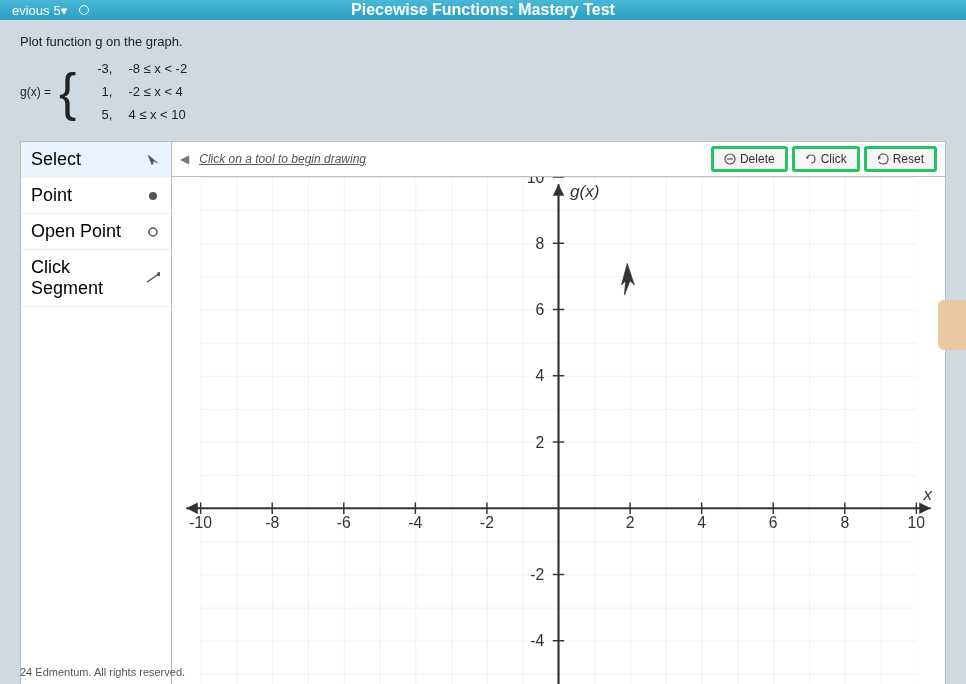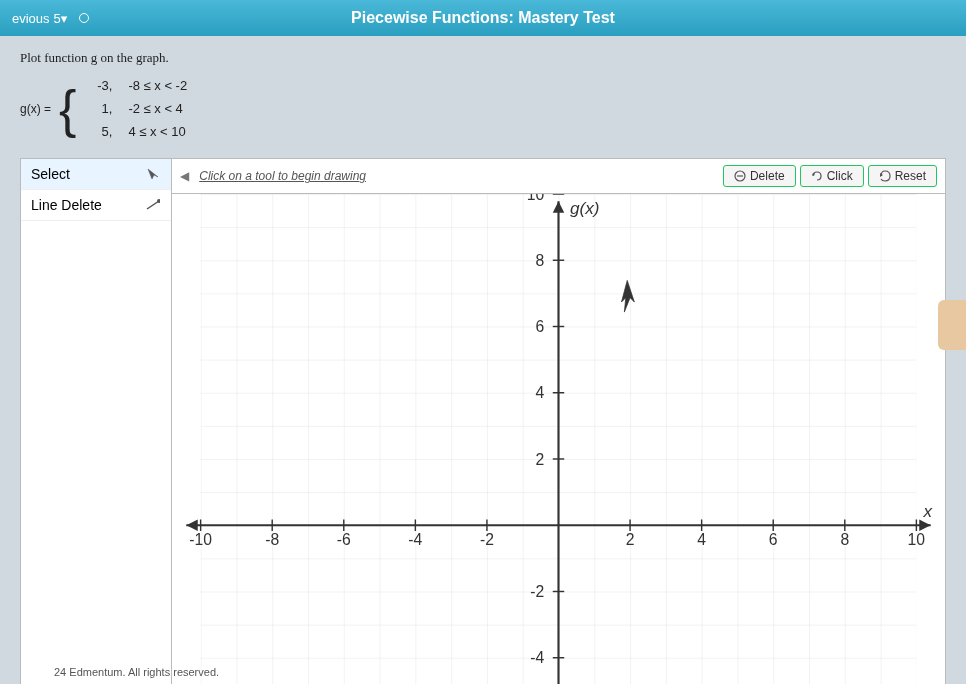--- a/index.html
+++ b/index.html
@@ -8,21 +8,21 @@
       height: 684px;
       overflow: hidden;
       font-family: Arial, sans-serif;
       background: #d0d8e0;
       position: relative;
     }
 
     
     .top-bar {
       width: 100%;
-      height: 36px;
+      height: 20px;
       background: linear-gradient(to bottom, #4ab8d8, #2a9fc0);
       display: flex;
       align-items: center;
       padding: 0 12px;
       position: relative;
     }
     .top-bar-prev {
       color: #fff;
       font-size: 13px;
       display: flex;
@@ -42,21 +42,20 @@
     
     .main-content {
       padding: 14px 20px 10px 20px;
       position: relative;
     }
 
     .problem-title {
       font-size: 13px;
       color: #222;
       margin-bottom: 10px;
-      font-family: Liberation Serif, serif;
     }
 
     .function-def {
       font-size: 14px;
       color: #222;
       margin-bottom: 16px;
       display: flex;
       align-items: center;
       gap: 8px;
     }
@@ -109,21 +108,21 @@
       display: flex;
       justify-content: space-between;
       align-items: center;
     }
 
     .tool-item {
       display: flex;
       align-items: center;
       justify-content: space-between;
       padding: 7px 10px;
-      font-size: 14px;
+      font-size: 18px;
       border-bottom: 1px solid #eee;
       cursor: pointer;
       background: #fff;
     }
 
     .tool-item.active {
       background: #e8f4ff;
     }
 
     .tool-icon {
@@ -162,21 +161,21 @@
       padding-left: 6px;
       text-decoration: underline;
     }
 
     .toolbar-btn {
       display: flex;
       align-items: center;
       gap: 4px;
       padding: 3px 10px;
       font-size: 12px;
-      border: 1px solid #22c55e;
+      border: 3px solid #22c55e;
       border-radius: 3px;
       background: #f5f5f5;
       cursor: pointer;
       color: #333;
     }
 
     
     .graph-area {
       background: #fff;
       border: 1px solid #bbb;
@@ -192,21 +191,20 @@
       height: 100%;
     }
 
     
     .footer {
       position: absolute;
       bottom: 6px;
       left: 20px;
       font-size: 11px;
       color: #555;
-      padding-left: 34px;
     }
   </style>
 </head>
 <body>
 
 <div class="top-bar">
   <div class="top-bar-prev">
     <span>evious</span>
     <span>
       <span>5</span>▾
@@ -245,24 +243,40 @@
 
       <div class="tool-item active">
         <span>Select</span>
         <span class="tool-icon">
           <svg width="14" height="14" viewBox="0 0 14 14">
             <path d="M2,2 L6,12 L8,8 L12,10 Z" fill="#555" stroke="#555" stroke-width="0.5"></path>
           </svg>
         </span>
       </div>
 
-
-
       <div class="tool-item">
-        <span>Line Delete</span>
+        <span>Point</span>
+        <span class="tool-icon">
+          <svg width="10" height="10">
+              <circle cx="5" cy="5" r="4" fill="#555"></circle>
+            </svg>
+        </span>
+      </div>
+
+      <div class="tool-item">
+        <span>Open Point</span>
+        <span class="tool-icon">
+          <svg width="10" height="10">
+              <circle cx="5" cy="5" r="4" fill="none" stroke="#555" stroke-width="1.5"></circle>
+            </svg>
+        </span>
+      </div>
+
+      <div class="tool-item">
+        <span>Click Segment</span>
         <span class="tool-icon">
           <svg width="14" height="12" viewBox="0 0 14 12">
             <line x1="1" y1="10" x2="13" y2="2" stroke="#555" stroke-width="1.5"></line>
             <circle cx="13" cy="2" r="2" fill="#555"></circle>
           </svg>
         </span>
       </div>
     </div>
 
     <div class="graph-wrapper">

